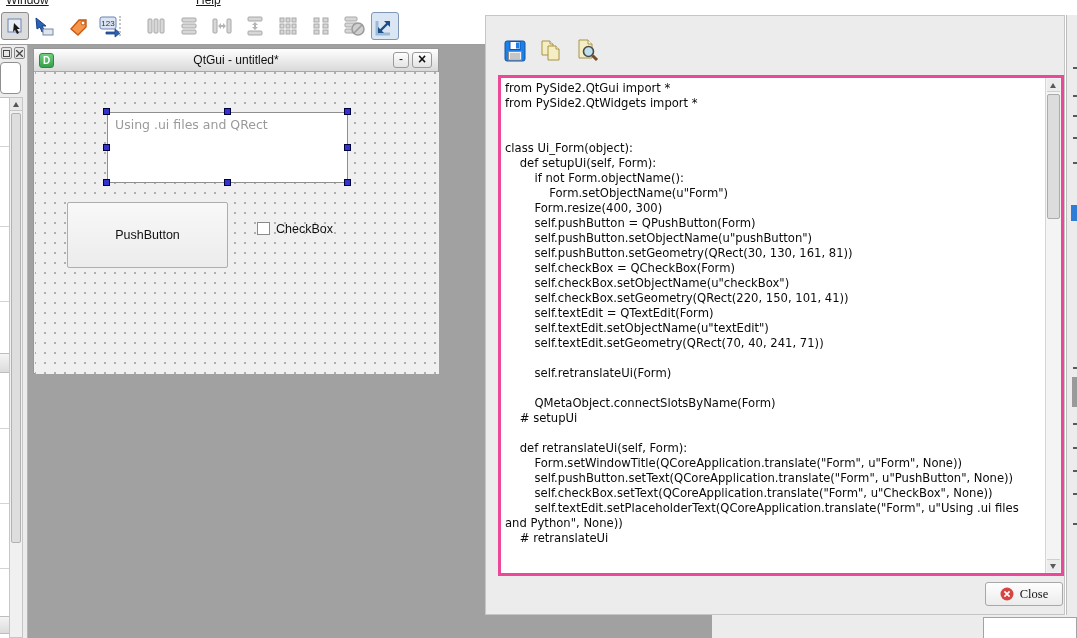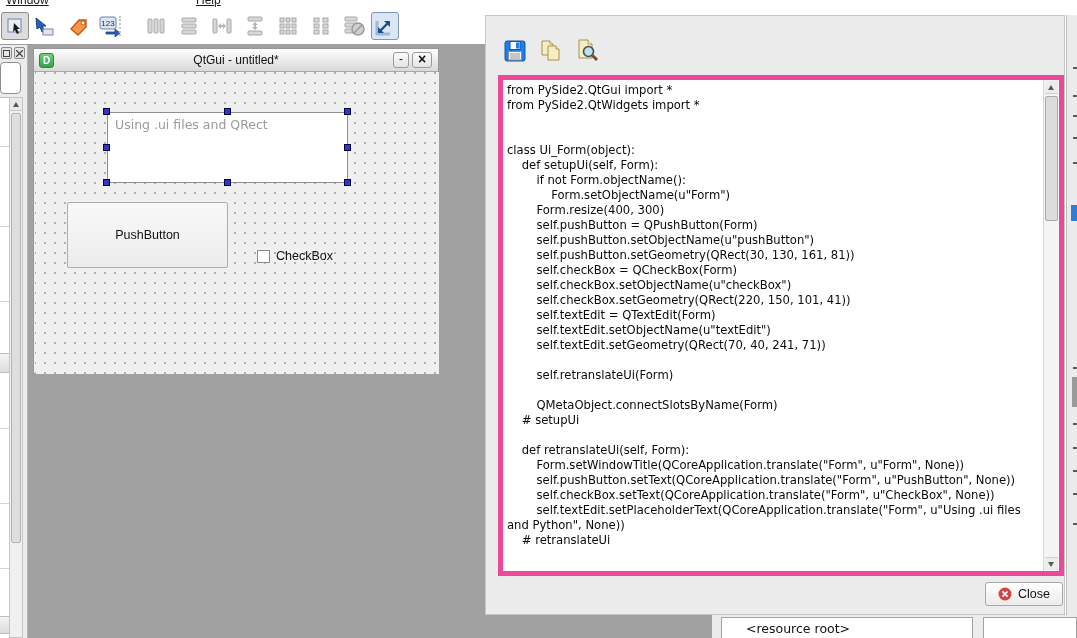--- a/index.html
+++ b/index.html
@@ -40,36 +40,36 @@
   .fw-title { position:absolute; left:0; right:0; top:4px; text-align:center; font-size:12px; color:#111; }
   .fw-btn { position:absolute; top:3px; height:16px; border:1px solid #9a9a9a; border-radius:3px; background:linear-gradient(#fdfdfd,#e4e4e4); text-align:center; font-size:12px; line-height:13px; color:#111; }
   .fw-body { position:absolute; left:1px; top:23px; width:404px; height:302px; background:#f0f0f0;
              background-image: radial-gradient(circle, #b0b0b0 1px, transparent 1.2px);
              background-size:10px 10px; background-position:5px 6px; overflow:hidden; }
 
   .w-textedit { position:absolute; left:72px; top:40px; width:241px; height:71px; background:#fff; border:1px solid #8f8f8f; }
   .w-textedit .ph { padding:4px 7px; font-size:12.5px; color:#9a9a9a; font-family:"DejaVu Sans", sans-serif; }
   .handle { position:absolute; width:7px; height:7px; background:#3434cd; border:1px solid #00003c; }
   .w-pushbutton { position:absolute; left:32px; top:130px; width:161px; height:66px; background:linear-gradient(#f8f8f8,#ececec); border:1px solid #adadad; border-radius:2px; display:flex; align-items:center; justify-content:center; font-size:12.5px; color:#111; }
-  .w-checkbox { position:absolute; left:222px; top:150px; width:101px; height:41px; display:flex; align-items:flex-end; gap:6px; font-size:12.5px; color:#111; }
+  .w-checkbox { position:absolute; left:222px; top:150px; width:101px; height:41px; display:flex; align-items:flex-start; gap:6px; font-size:12.5px; color:#111; }
   .w-checkbox .box { width:13px; height:13px; background:#fff; border:1px solid #8a8a8a; }
 
   
   .code-dialog { position:absolute; left:485px; top:15px; width:580px; height:600px; background:#ececec; border:1px solid #c6c6c6; }
   .cd-toolbtn { position:absolute; top:22px; width:26px; height:26px; display:flex; align-items:center; justify-content:center; }
-  .code-area { position:absolute; left:12px; top:59px; width:566px; height:501px; background:#fff; border:5px solid #ec4899; overflow:hidden; }
+  .code-area { position:absolute; left:12px; top:59px; width:566px; height:501px; background:#fff; border:3px solid #ec4899; overflow:hidden; }
   .code-text { position:absolute; left:4px; top:3px; width:545px; white-space:pre-wrap; font-family:"DejaVu Sans", sans-serif; font-size:11.6px; line-height:15px; color:#0a0a0a; }
   .code-scroll { position:absolute; right:0; top:0; width:16px; height:100%; background:#f4f4f4; border-left:1px solid #d6d6d6; }
   .code-scroll .up, .code-scroll .down { position:absolute; left:1px; width:13px; height:13px; background:#ececec; }
   .code-scroll .up { top:1px; border-bottom:1px solid #cfcfcf; }
   .code-scroll .down { bottom:1px; border-top:1px solid #cfcfcf; }
   .code-scroll .up:after { content:""; position:absolute; left:3px; top:4px; border-left:3.5px solid transparent; border-right:3.5px solid transparent; border-bottom:5px solid #5a5a5a; }
   .code-scroll .down:after { content:""; position:absolute; left:3px; top:4px; border-left:3.5px solid transparent; border-right:3.5px solid transparent; border-top:5px solid #5a5a5a; }
   .code-scroll .thumb { position:absolute; left:1px; top:16px; width:13px; height:125px; background:#dcdcdc; border:1px solid #ababab; border-radius:2px; }
-  .close-btn { position:absolute; left:499px; top:566px; width:78px; height:24px; background:linear-gradient(#fefefe,#ececec); border:1px solid #a8a8a8; border-radius:3px; display:flex; align-items:center; justify-content:center; gap:6px; font-size:12.5px; color:#111; }
+  .close-btn { position:absolute; left:499px; top:566px; width:78px; height:24px; background:linear-gradient(#fefefe,#ececec); border:1px solid #a8a8a8; border-radius:3px; display:flex; align-items:center; justify-content:center; gap:6px; font-size:12.5px; color:#111;font-family:Liberation Serif, serif; }
 
   
   .right-sliver { position:absolute; left:1066px; top:15px; width:11px; height:600px; background:#ececec; border-left:1px solid #bdbdbd; }
   .rs-dash { position:absolute; left:6px; width:6px; height:2px; background:#5a5a5a; }
   .rs-blue { position:absolute; left:4px; width:8px; height:16px; background:#2f7cd6; }
   .rs-thumb { position:absolute; left:5px; width:7px; height:30px; background:#9a9a9a; }
 
   
   .resource-window { position:absolute; left:712px; top:615px; width:365px; height:23px; background:#ececec; }
   .res-box1 { position:absolute; left:9px; top:2px; width:252px; height:22px; background:#fff; border:1px solid #a3a3a3; }
@@ -345,19 +345,16 @@
     <div class="rs-dash" style="top:352px;"></div>
     <div class="rs-thumb" style="top:362px;"></div>
     <div class="rs-dash" style="top:408px;"></div>
     <div class="rs-dash" style="top:432px;"></div>
     <div class="rs-dash" style="top:455px;"></div>
     <div class="rs-dash" style="top:478px;"></div>
     <div class="rs-dash" style="top:508px;"></div>
   </div>
 
   <div class="resource-window">
-    <div class="res-box1">
-      <div class="res-root">&lt;resource root&gt;</div>
-    </div>
     <div class="res-box2"></div>
   </div>
 
 </div>
 
 </body></html>

